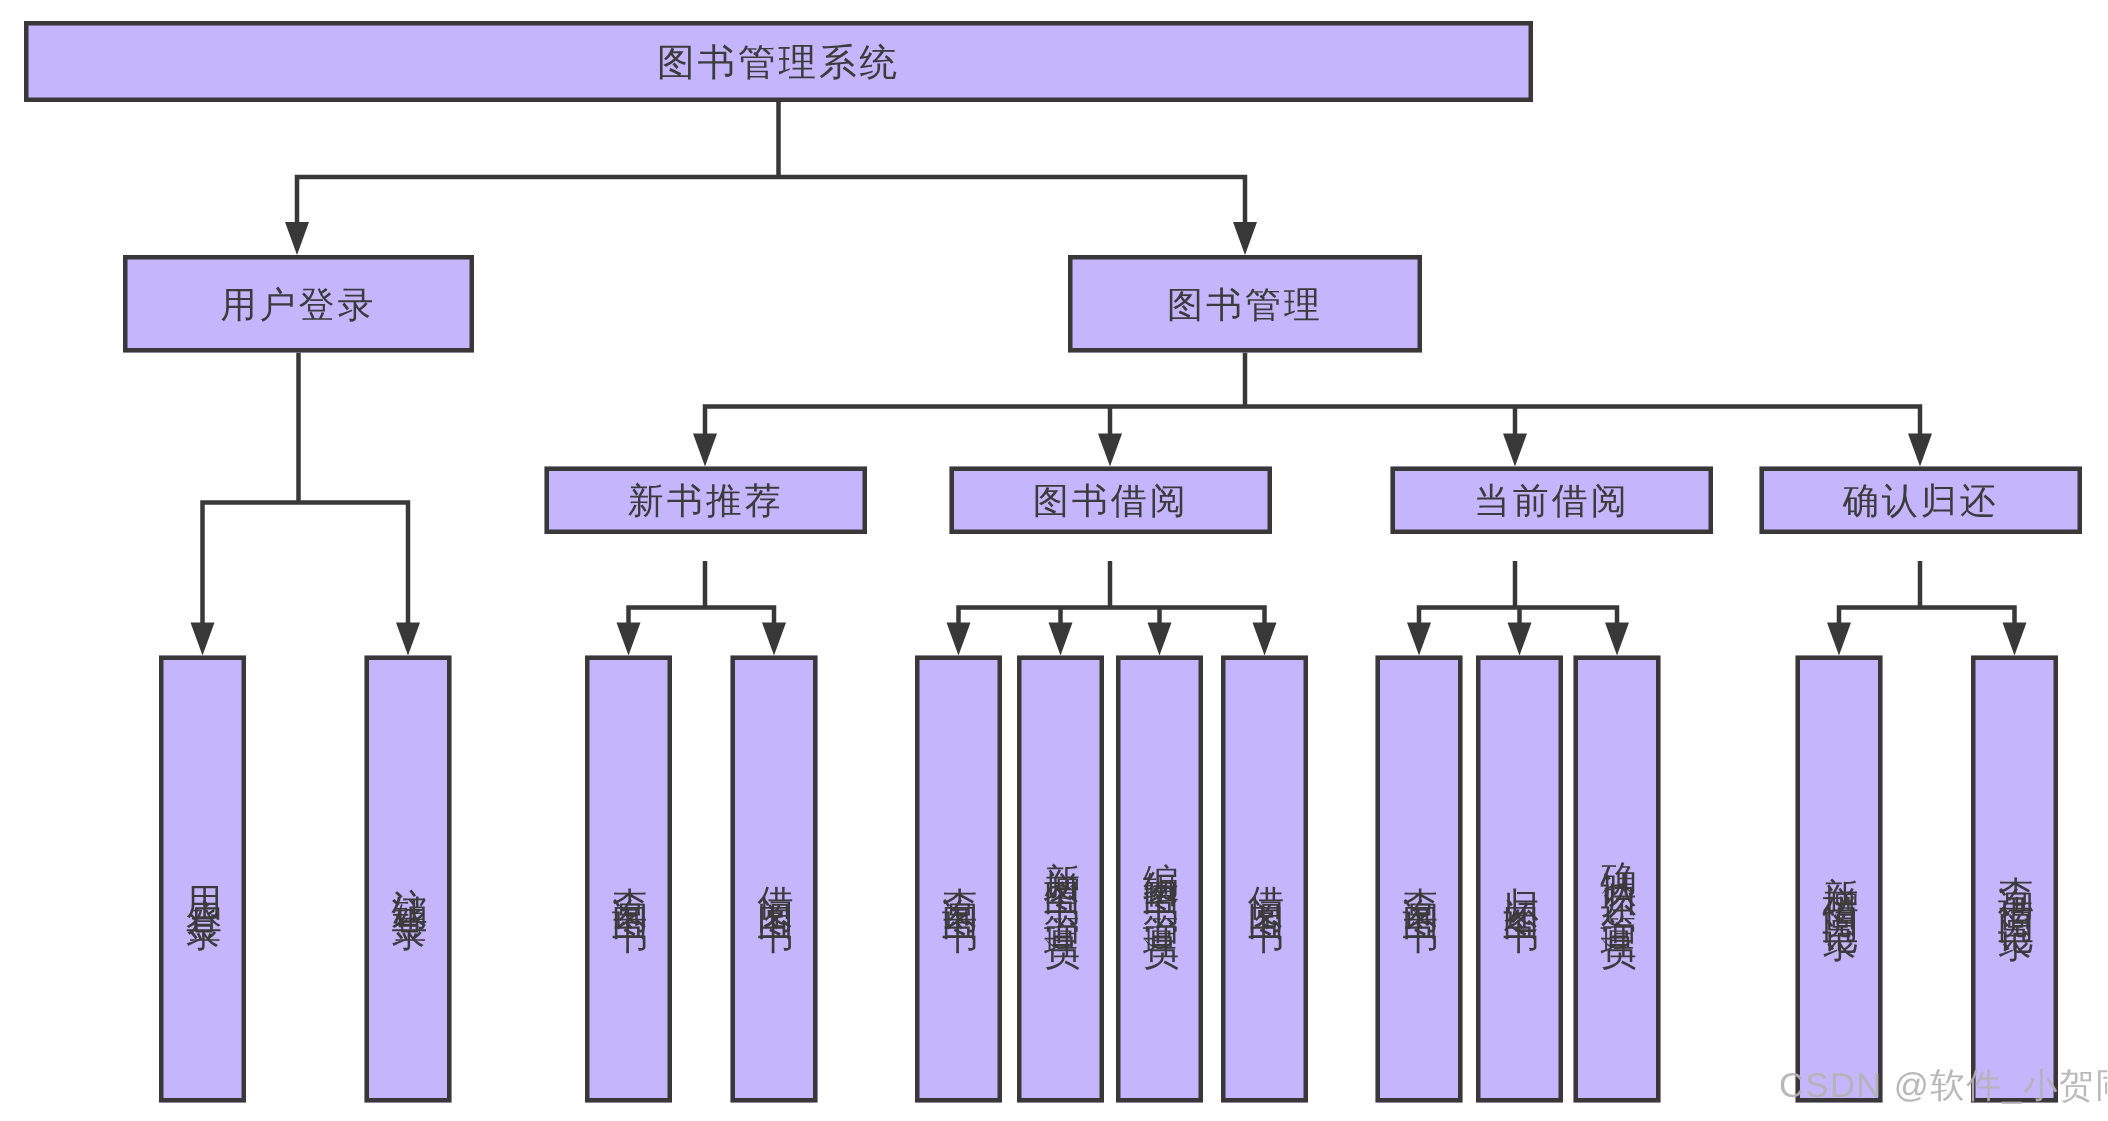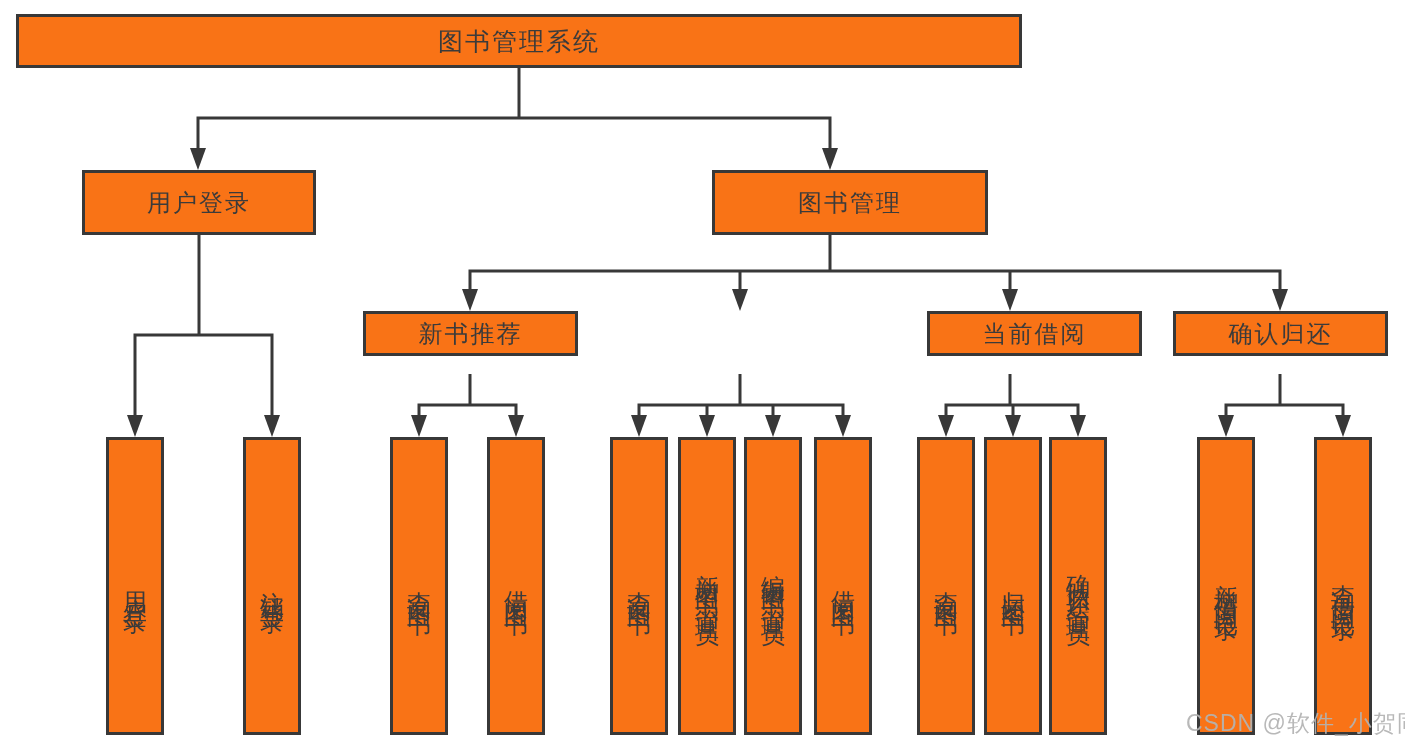--- a/index.html
+++ b/index.html
@@ -2,33 +2,33 @@
 <html><head>
 <meta charset="utf-8">
 <style>
   html,body{margin:0;padding:0;background:#ffffff;}
   .canvas{
     position:relative;width:1405px;height:747px;background:#ffffff;overflow:hidden;
     font-family:"Liberation Sans","DejaVu Sans",sans-serif;color:#3b3b3b;
   }
   svg.connectors{position:absolute;left:0;top:0;z-index:1;}
   .box{
-    position:absolute;box-sizing:border-box;border:3px solid #383838;background:#f97316;
+    position:absolute;box-sizing:border-box;border:3px solid #383838;background:#c4b5fd;
     display:flex;align-items:center;justify-content:center;z-index:2;
   }
   .hlabel{font-size:24px;letter-spacing:2px;white-space:nowrap;}
   .root-box .hlabel{font-size:25px;}
   .leaf span{
     writing-mode:vertical-rl;text-orientation:mixed;
     font-size:24px;letter-spacing:7px;line-height:1;white-space:nowrap;
   }
   
   .root-box{left:16px;top:14px;width:1006px;height:54px;}
   .n-user-login{left:82px;top:170px;width:234px;height:65px;}
-  .n-book-mgmt{left:712px;top:170px;width:276px;height:65px;text-align:center;}
+  .n-book-mgmt{left:712px;top:170px;width:236px;height:65px;text-align:center;}
   .lvl3{top:311px;width:215px;height:45px;}
   .n-newbook{left:363px;}
   .n-borrowing{left:633px;}
   .n-current{left:903px;margin-left:24px;}
   .n-records{left:1173px;}
   .leaf{top:437px;width:58px;height:298px;}
   .lf-a1{left:106px;} .lf-a2{left:243px;}
   .lf-b1{left:390px;} .lf-b2{left:487px;}
   .lf-c1{left:610px;} .lf-c2{left:678px;} .lf-c3{left:744px;} .lf-c4{left:814px;}
   .lf-d1{left:917px;} .lf-d2{left:984px;} .lf-d3{left:1049px;}
@@ -90,20 +90,23 @@
   <div class="box n-user-login">
     <span class="hlabel">用户登录</span>
   </div>
   <div class="box n-book-mgmt">
     <span class="hlabel">图书管理</span>
   </div>
 
   <div class="box lvl3 n-newbook">
     <span class="hlabel">新书推荐</span>
   </div>
+  <div class="box lvl3 n-borrowing">
+    <span class="hlabel">图书借阅</span>
+  </div>
   <div class="box lvl3 n-current">
     <span class="hlabel">当前借阅</span>
   </div>
   <div class="box lvl3 n-records">
     <span class="hlabel">确认归还</span>
   </div>
 
   <div class="box leaf lf-a1">
     <span>用户登录</span>
   </div>

